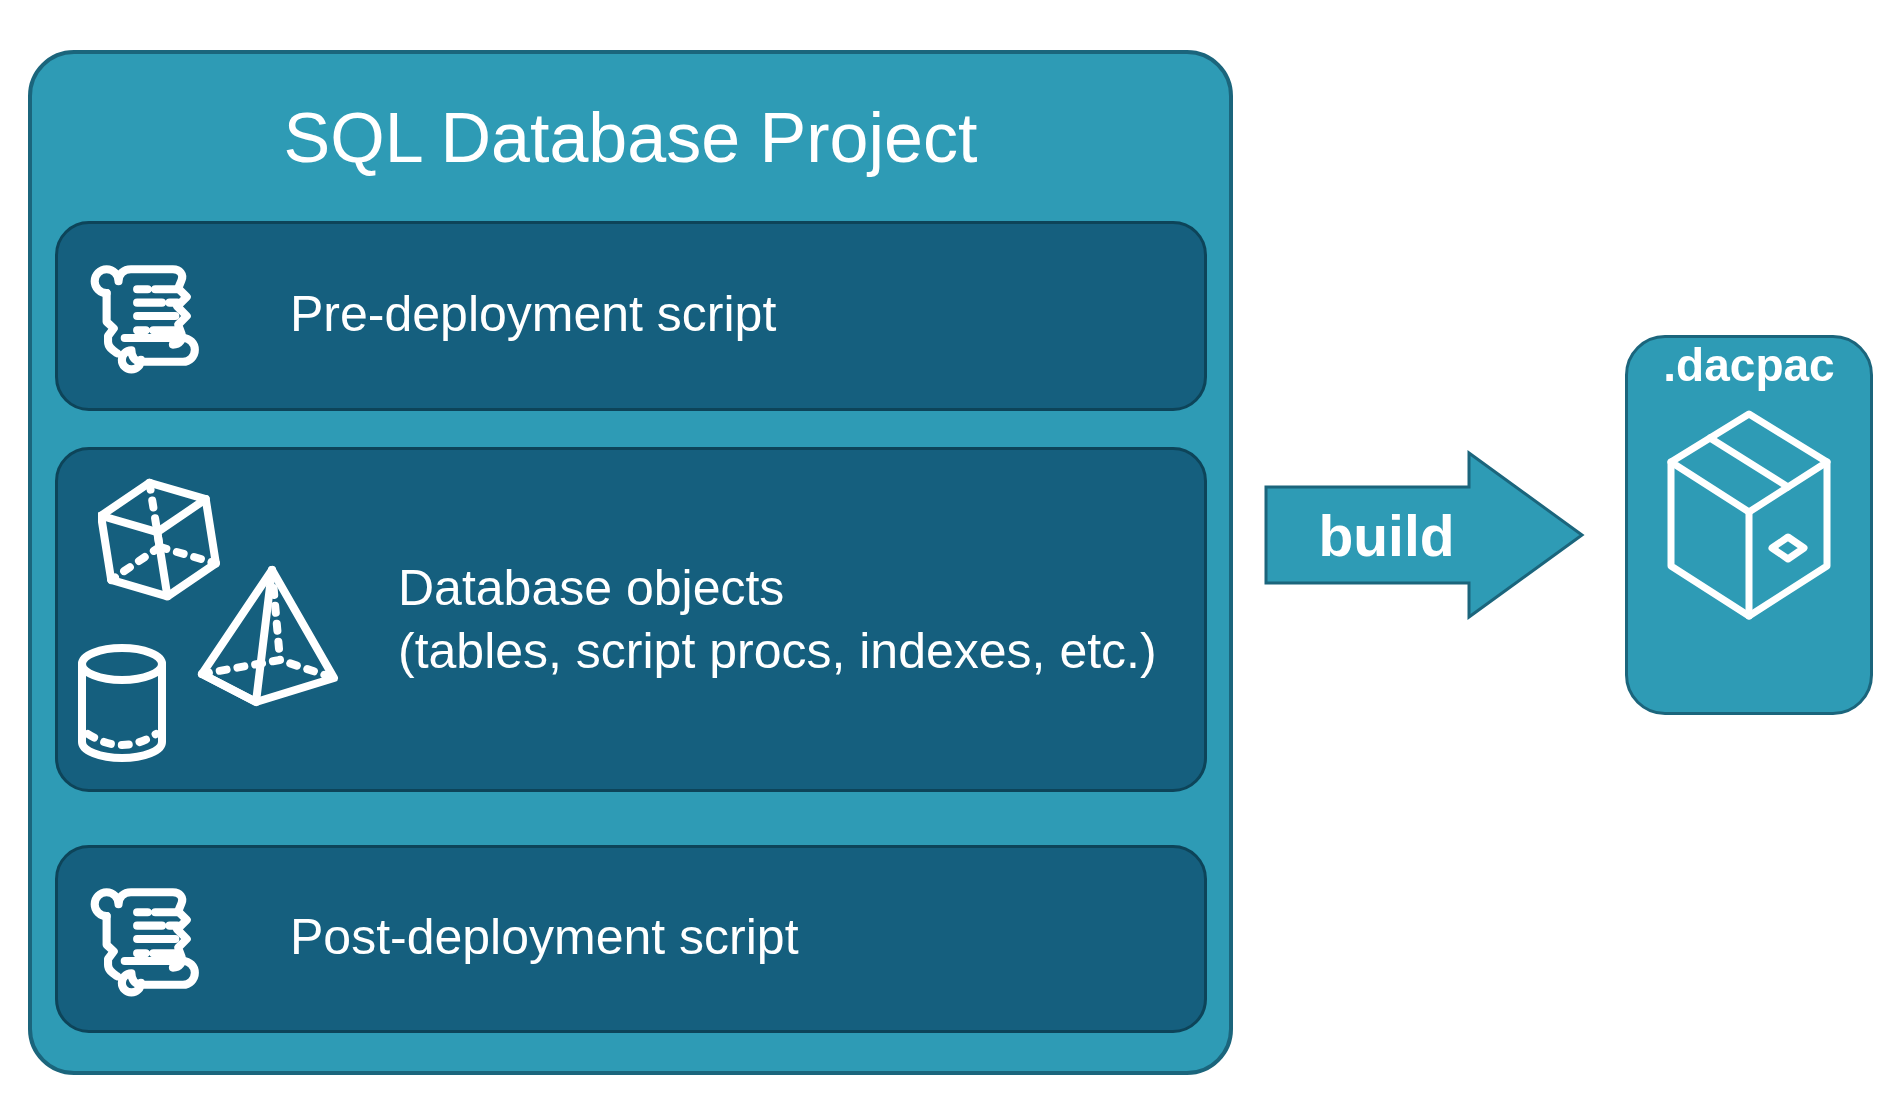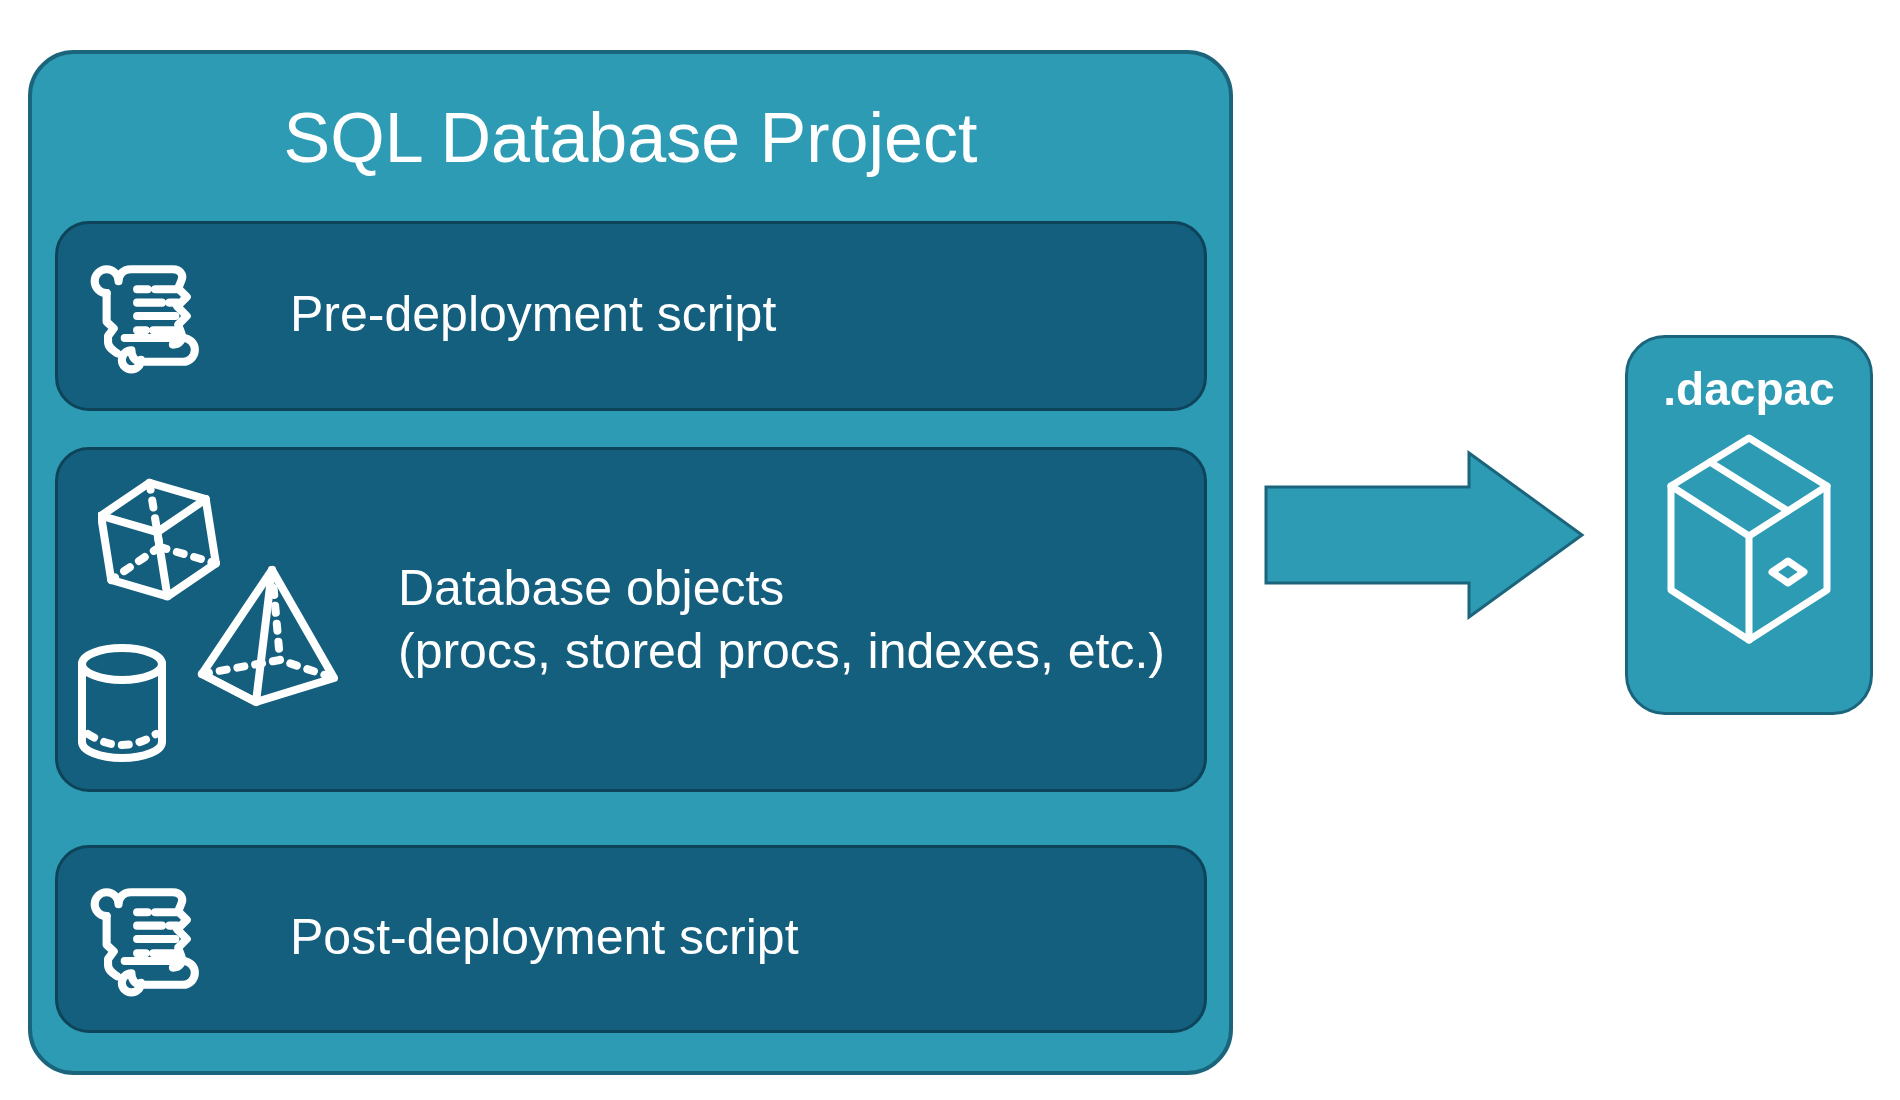--- a/index.html
+++ b/index.html
@@ -45,21 +45,21 @@
   
   .build-arrow{position:absolute;left:1258px;top:446px;width:334px;height:178px;}
   .build-label{position:absolute;left:1266px;top:487px;width:203px;height:97px;
     display:flex;align-items:center;justify-content:center;padding-left:38px;
     color:var(--text);font-size:57px;font-weight:700;}
 
   
   .artifact{position:absolute;left:1625px;top:335px;width:248px;height:380px;
     background:var(--teal);border:3px solid var(--teal-border);border-radius:40px;
     display:flex;flex-direction:column;align-items:center;}
-  .artifact-label{margin-top:24px;color:var(--text);font-size:46px;font-weight:700;}
+  .artifact-label{color:var(--text);font-size:46px;font-weight:700;}
   .package-icon{width:182px;height:214px;margin-top:16px;}
 </style>
 </head>
 <body>
 
 <div class="canvas">
 
   <svg width="0" height="0" style="position:absolute" aria-hidden="true">
     <defs>
       <g id="scroll-sym">
@@ -115,39 +115,40 @@
       </span>
       <span class="icon cylinder-icon">
         <svg viewBox="0 0 96 122">
           <ellipse class="stroke" stroke-width="8" cx="48" cy="22" rx="40" ry="16"></ellipse>
           <path class="stroke" stroke-width="8" d="M8,22 V100 a40,16 0 0 0 80,0 V22"></path>
           <path class="stroke" stroke-width="8" stroke-dasharray="7 11" d="M14,92 q34,22 68,0"></path>
         </svg>
       </span>
       <span class="item-label">
         <div>Database objects</div>
-        <div>(procs, stored procs, indexes, etc.)</div>
+        <div>(tables, script procs, indexes, etc.)</div>
       </span>
     </div>
 
     <div class="item item-post">
       <span class="icon scroll-icon">
         <svg viewBox="0 0 130 130">
             <use href="#scroll-sym"></use>
           </svg>
       </span>
       <span class="item-label">Post-deployment script</span>
     </div>
   </div>
 
   <div class="build-arrow">
     <svg viewBox="0 0 334 178">
       <polygon points="8,41 211,41 211,7 324,89 211,171 211,137 8,137" fill="#2E9BB5" stroke="#1B657C" stroke-width="3"></polygon>
     </svg>
   </div>
+  <div class="build-label">build</div>
 
   <div class="artifact">
     <div class="artifact-label">.dacpac</div>
     <div class="package-icon">
       <svg viewBox="0 0 182 214">
         <path class="stroke" stroke-width="7" d="M91,6 L169,54 L91,104 L13,54 Z"></path>
         <path class="stroke" stroke-width="7" d="M13,54 V158 L91,208 L169,158 V54"></path>
         <path class="stroke" stroke-width="7" d="M91,104 V208"></path>
         <path class="stroke" stroke-width="7" d="M52,30 L130,79"></path>
         <path class="stroke" stroke-width="7" d="M130,129 L146,140 L130,151 L114,140 Z"></path>

